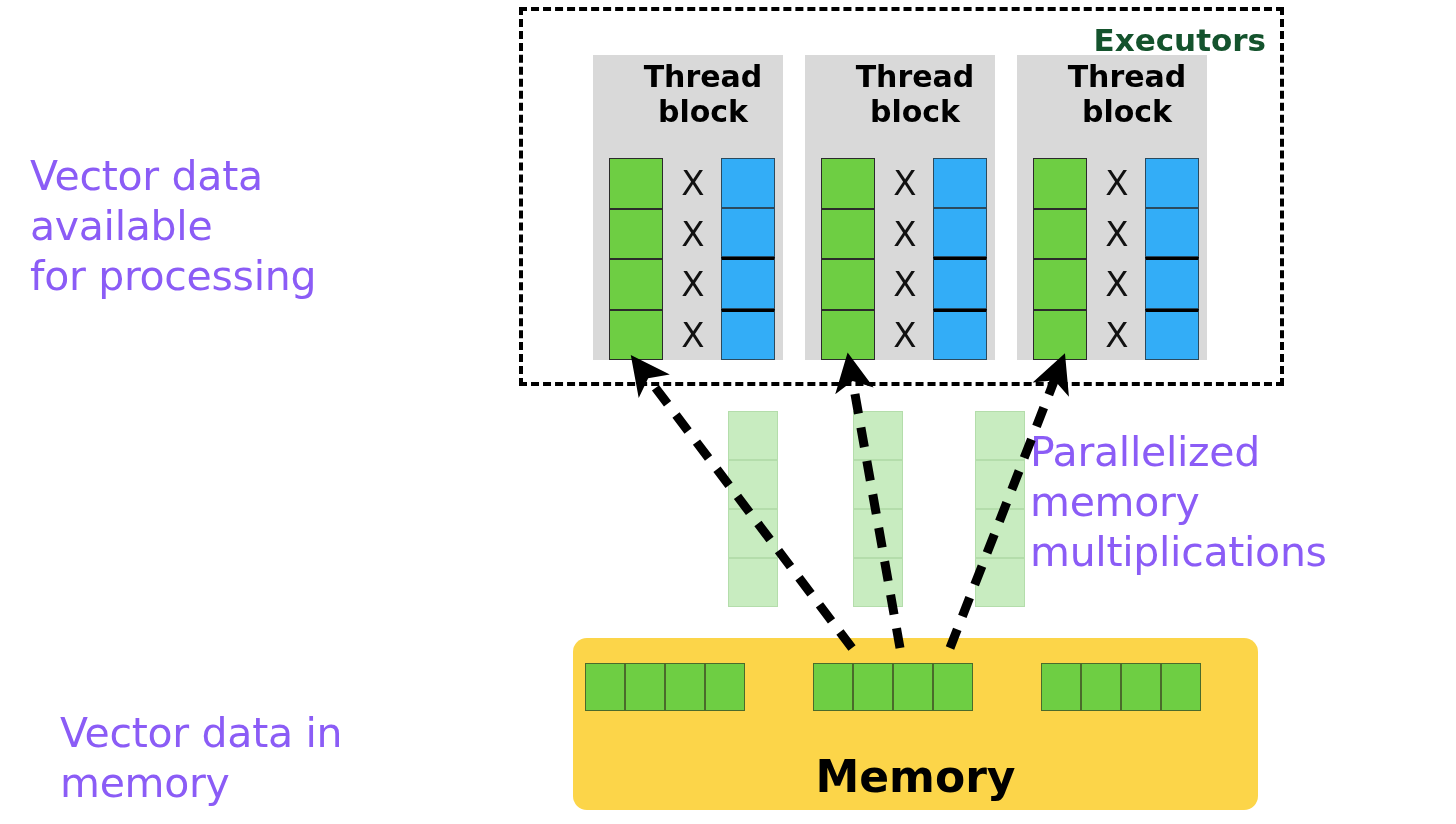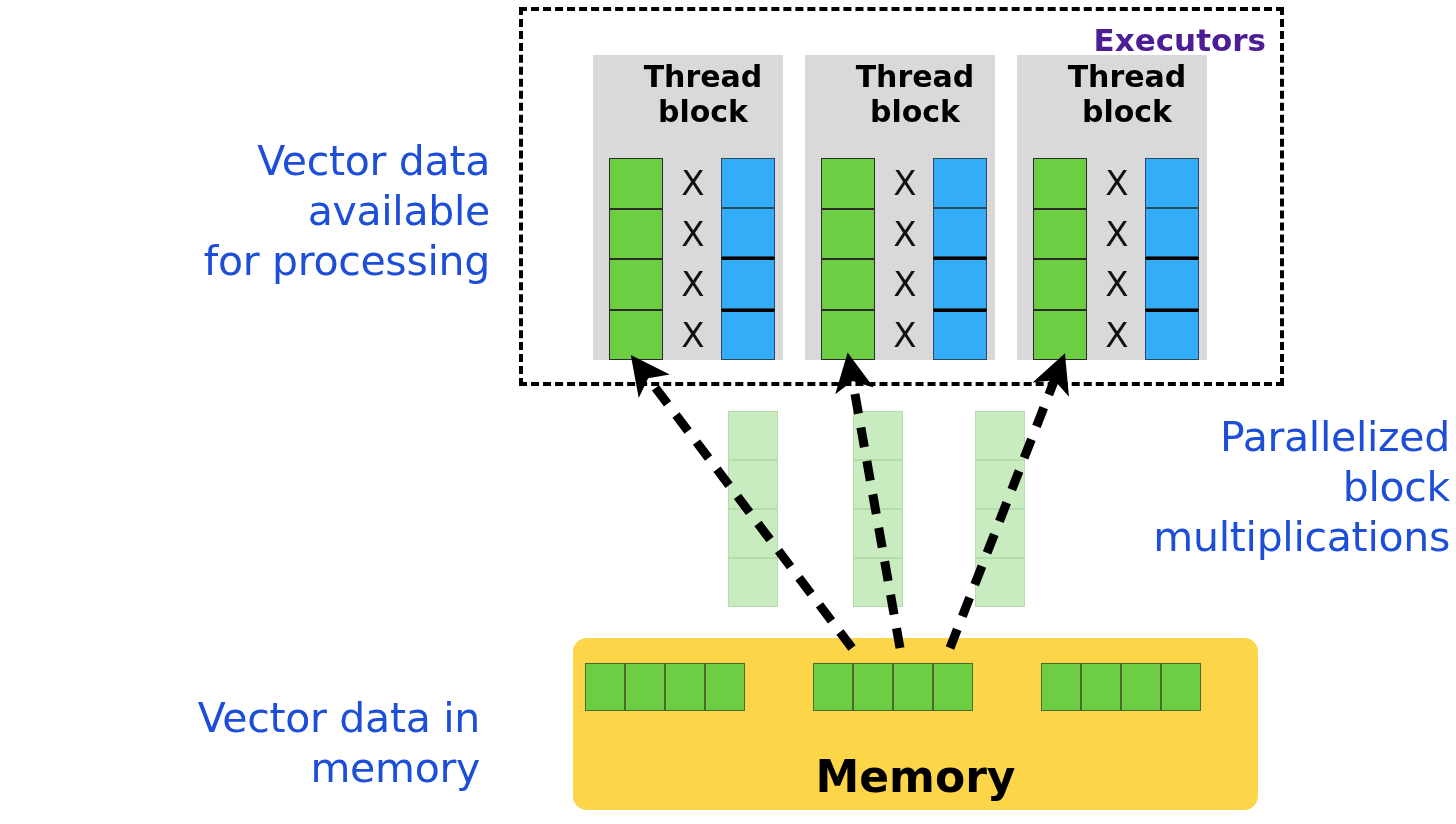--- a/index.html
+++ b/index.html
@@ -5,36 +5,37 @@
   html,body{margin:0;padding:0;}
   body{
     width:1456px;height:824px;background:#ffffff;
     font-family:"Liberation Sans","DejaVu Sans",sans-serif;
     overflow:hidden;position:relative;
   }
   .stage{position:absolute;left:0;top:0;width:1456px;height:824px;}
 
   
   .caption{
-    position:absolute;color:#1d4ed8;line-height:1.22;
-    text-align:right;font-weight:400;white-space:pre-line;
-    font-family:"DejaVu Sans",sans-serif;
+    position:absolute;color:#8b5cf6;line-height:1.22;
+    text-align:left;font-weight:400;white-space:pre-line;
+    font-family:"DejaVu Sans",sans-serif;
+    margin-top:15px;
   }
   #caption-left-top{left:30px;top:136px;width:460px;font-size:41px;letter-spacing:-0.3px;}
   #caption-left-bottom{left:60px;top:693px;width:420px;font-size:41px;letter-spacing:-0.3px;}
   #caption-right{left:1030px;top:412px;width:420px;font-size:41px;letter-spacing:-0.3px;}
 
   
   #executors-frame{
     position:absolute;left:519px;top:7px;width:765px;height:379px;
     border:4px dashed #000;box-sizing:border-box;
   }
   #executors-label{
     position:absolute;right:14px;top:11px;font-size:31px;font-weight:700;
-    color:#4c1d95;letter-spacing:0px;font-family:"DejaVu Sans",sans-serif;
+    color:#14532d;letter-spacing:0px;font-family:"DejaVu Sans",sans-serif;
   }
 
   
   .thread-panel{
     position:absolute;top:55px;width:190px;height:305px;
     background:#d9d9d9;
   }
   #thread-panel-0{left:593px;}
   #thread-panel-1{left:805px;}
   #thread-panel-2{left:1017px;}
@@ -98,21 +99,21 @@
 <div class="stage">
 
   <div class="caption" id="caption-left-top">Vector data
 available
 for processing</div>
 
   <div class="caption" id="caption-left-bottom">Vector data in
 memory</div>
 
   <div class="caption" id="caption-right">Parallelized
-block
+memory
 multiplications</div>
 
   <div id="executors-frame">
     <div id="executors-label">Executors</div>
   </div>
 
   <div class="thread-panel" id="thread-panel-0">
     <div class="tp-title">Thread
 block</div>
 

